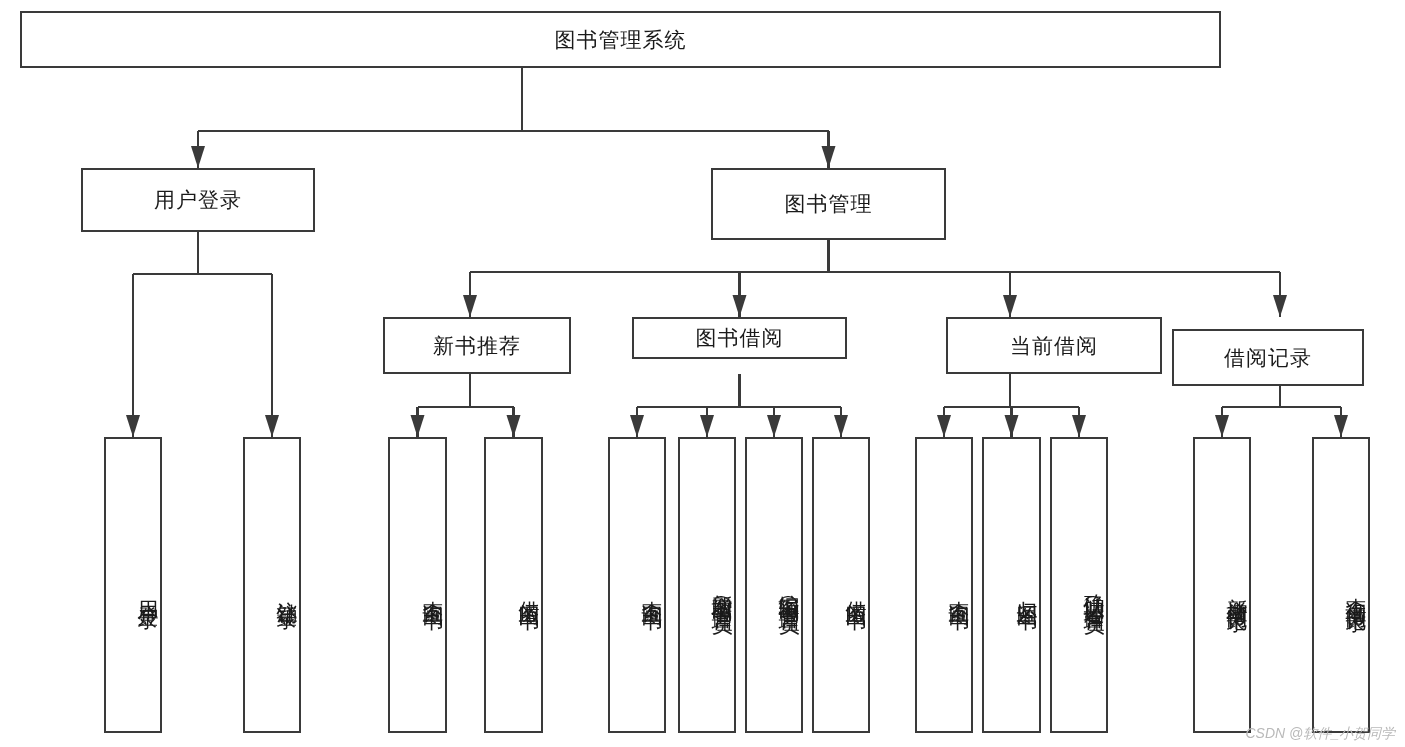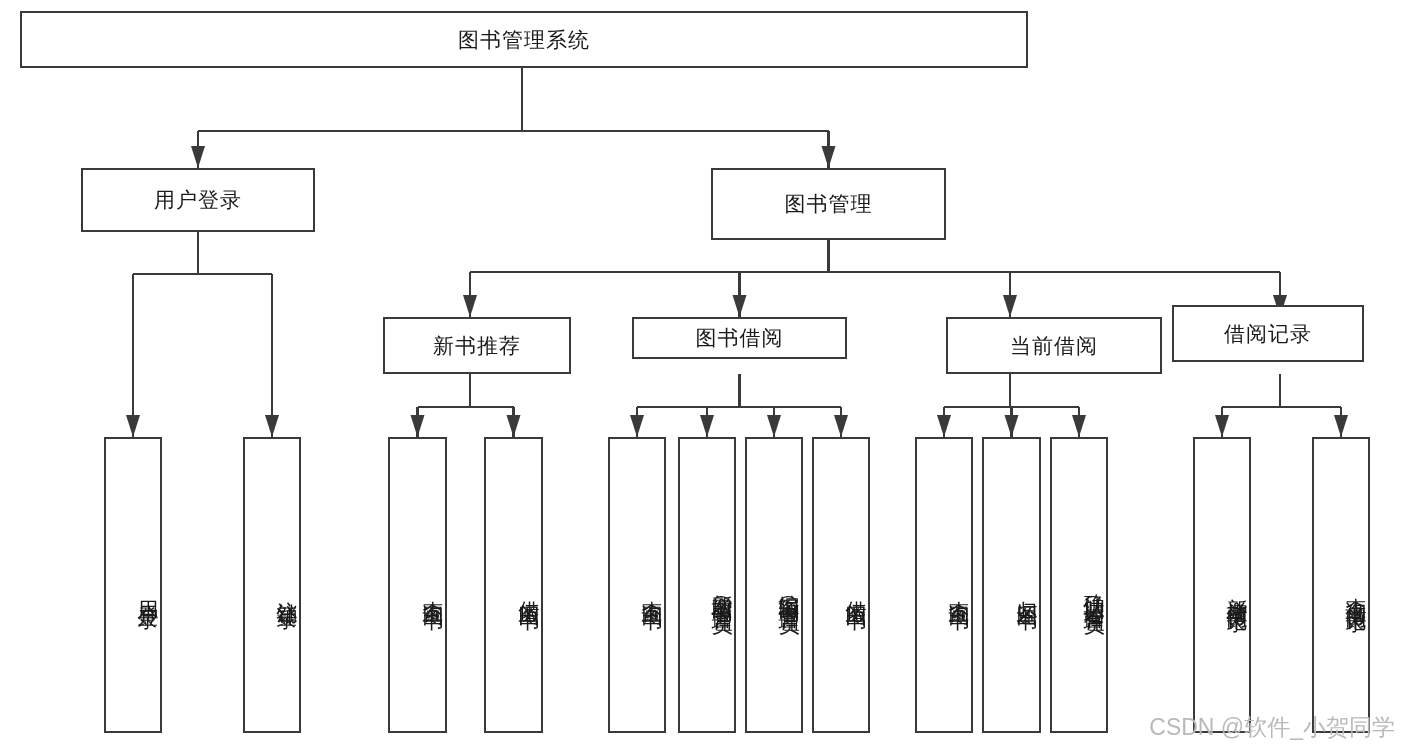--- a/index.html
+++ b/index.html
@@ -57,25 +57,26 @@
     text-align: center;
   }
   .node.vert .nlabel {
     writing-mode: vertical-rl;
     text-orientation: upright;
   }
   #watermark {
     position: absolute;
     right: 10px;
     bottom: 4px;
-    font-size: 23px;
+    font-size: 14px;
     color: #b9b9b9;
     white-space: nowrap;
     z-index: 5;
     font-family: "Liberation Sans", "DejaVu Sans", sans-serif;
+    font-style: italic;
   }
 </style>
 </head>
 <body>
 
 <div id="canvas">
   <svg id="edges" viewBox="0 0 1405 747">
       <line x1="522" y1="68" x2="522" y2="131" stroke="#3a3a3a" stroke-width="2.5" shape-rendering="crispEdges"></line>
       <line x1="198" y1="131" x2="828.5" y2="131" stroke="#3a3a3a" stroke-width="2.5" shape-rendering="crispEdges"></line>
       <line x1="198" y1="131" x2="198" y2="168" stroke="#3a3a3a" stroke-width="2.5" shape-rendering="crispEdges"></line>
@@ -123,39 +124,39 @@
       <line x1="1079" y1="407" x2="1079" y2="437" stroke="#3a3a3a" stroke-width="2.5" shape-rendering="crispEdges"></line>
       <path d="M 1072 415 L 1086 415 L 1079 437 Z" fill="#3a3a3a"></path>
       <line x1="1280" y1="374" x2="1280" y2="407" stroke="#3a3a3a" stroke-width="2.5" shape-rendering="crispEdges"></line>
       <line x1="1222" y1="407" x2="1341" y2="407" stroke="#3a3a3a" stroke-width="2.5" shape-rendering="crispEdges"></line>
       <line x1="1222" y1="407" x2="1222" y2="437" stroke="#3a3a3a" stroke-width="2.5" shape-rendering="crispEdges"></line>
       <path d="M 1215 415 L 1229 415 L 1222 437 Z" fill="#3a3a3a"></path>
       <line x1="1341" y1="407" x2="1341" y2="437" stroke="#3a3a3a" stroke-width="2.5" shape-rendering="crispEdges"></line>
       <path d="M 1334 415 L 1348 415 L 1341 437 Z" fill="#3a3a3a"></path>
     </svg>
   <div id="nodes-layer">
-      <div class="node horiz" style="left: 20px; top: 11px; width: 1008px; height: 57px;">
+      <div class="node horiz" style="left: 20px; top: 11px; width: 1201px; height: 57px;">
         <span class="nlabel">图书管理系统</span>
       </div>
       <div class="node horiz" style="left: 81px; top: 168px; width: 234px; height: 64px;">
         <span class="nlabel">用户登录</span>
       </div>
       <div class="node horiz" style="left: 711px; top: 168px; width: 235px; height: 72px;">
         <span class="nlabel">图书管理</span>
       </div>
       <div class="node horiz" style="left: 383px; top: 317px; width: 188px; height: 57px;">
         <span class="nlabel">新书推荐</span>
       </div>
       <div class="node horiz" style="left: 632px; top: 317px; width: 215px; height: 42px;">
         <span class="nlabel">图书借阅</span>
       </div>
       <div class="node horiz" style="left: 902px; top: 317px; width: 216px; height: 57px; margin-left: 44px;">
         <span class="nlabel">当前借阅</span>
       </div>
-      <div class="node horiz" style="left: 1172px; top: 305px; width: 192px; height: 57px;">
+      <div class="node horiz" style="left: 1172px; top: 329px; width: 192px; height: 57px;">
         <span class="nlabel">借阅记录</span>
       </div>
       <div class="node vert" style="left: 104px; top: 437px; width: 58px; height: 296px;">
         <span class="nlabel">用户登录</span>
       </div>
       <div class="node vert" style="left: 243px; top: 437px; width: 58px; height: 296px;">
         <span class="nlabel">注销登录</span>
       </div>
       <div class="node vert" style="left: 388px; top: 437px; width: 59px; height: 296px;">
         <span class="nlabel">查询图书</span>

